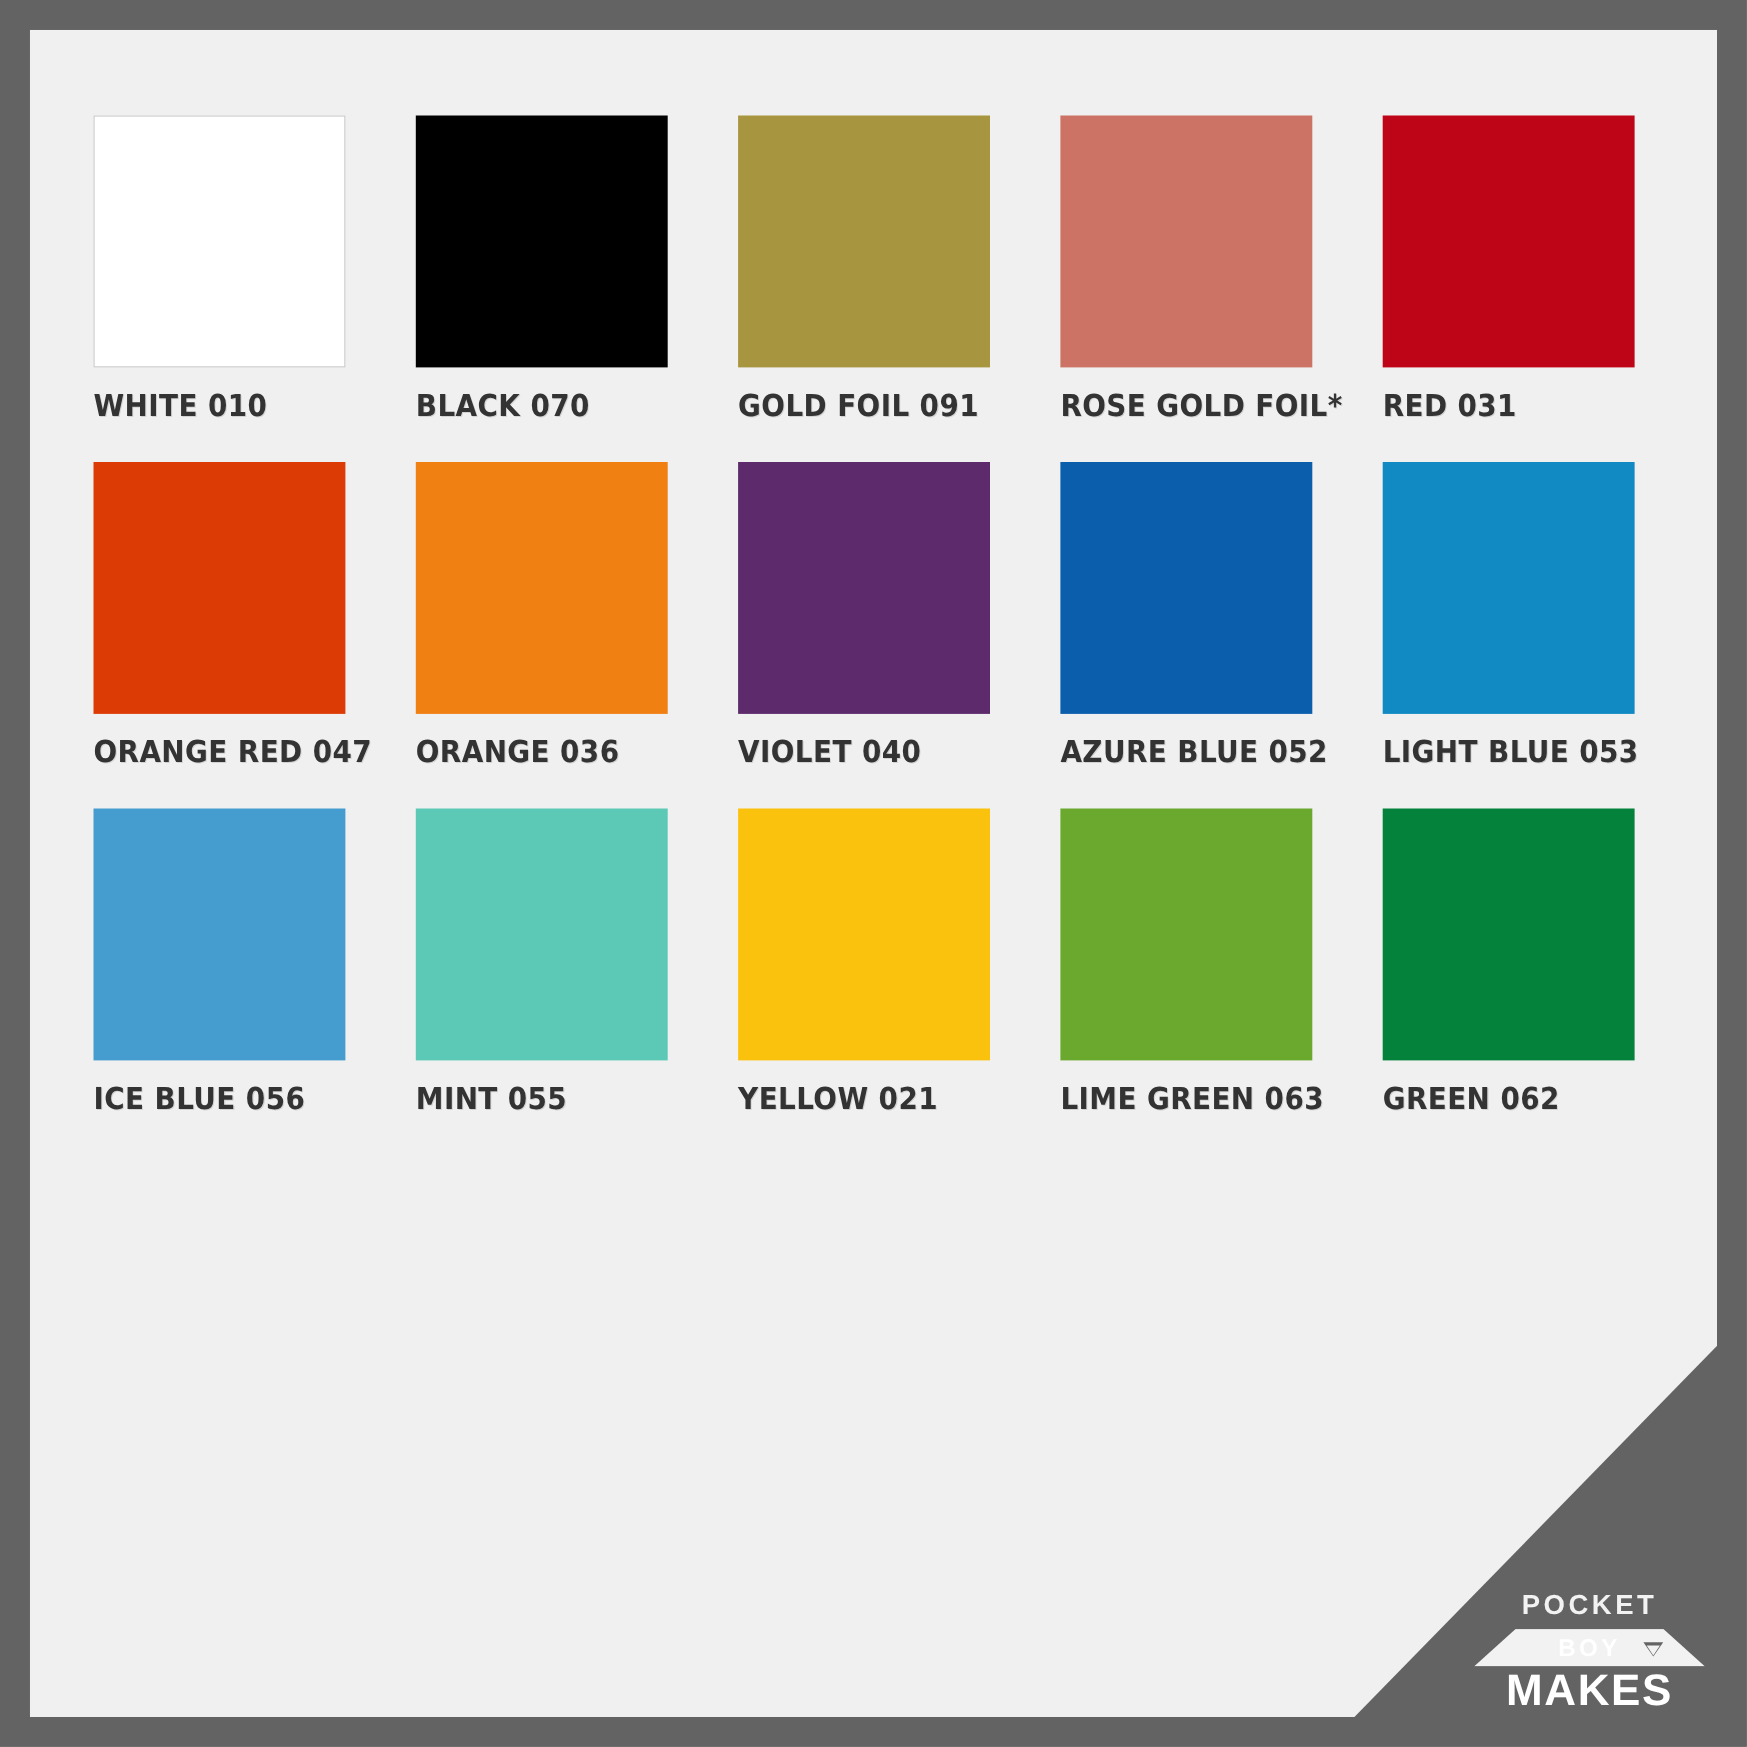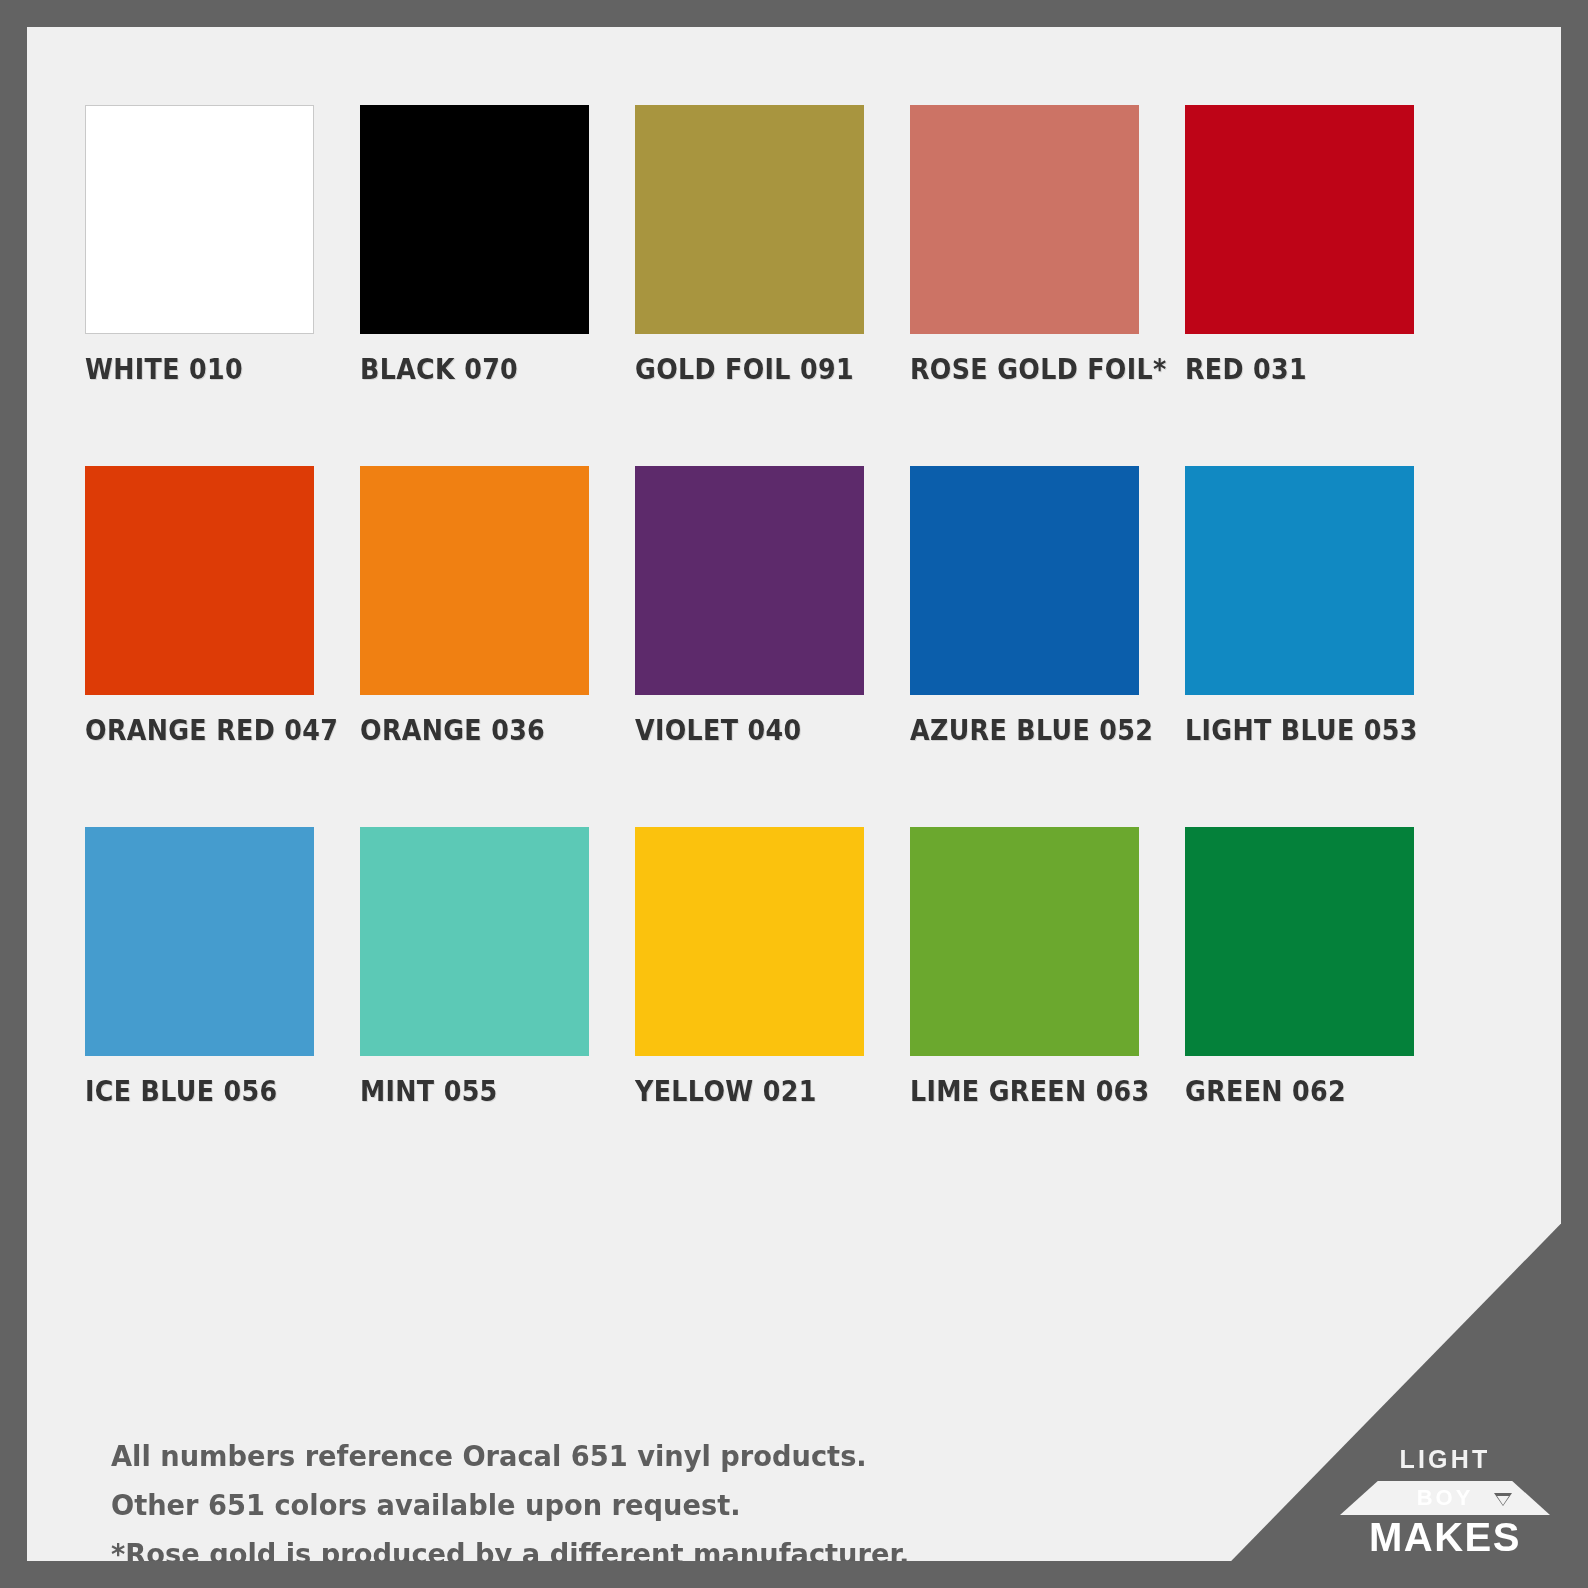--- a/index.html
+++ b/index.html
@@ -37,21 +37,20 @@
   
   #grid {
     position: absolute;
     left: 58px;
     top: 78px;
     width: 1425px;
     display: grid;
     grid-template-columns: repeat(5, 229px);
     column-gap: 64px;
     row-gap: 0;
-    gap: 46px;
   }
 
   .cell {
     width: 229px;
     margin-bottom: 35px;
   }
 
   .swatch {
     width: 229px;
     height: 229px;
@@ -251,30 +250,25 @@
         <div class="cell">
           <div class="swatch" style="background: rgb(107, 168, 46);"></div>
           <div class="cell-label">LIME GREEN 063</div>
         </div>
         <div class="cell">
           <div class="swatch" style="background: rgb(4, 129, 58);"></div>
           <div class="cell-label">GREEN 062</div>
         </div>
       </div>
 
-    <div id="notes">
-        <div class="note-line">All numbers reference Oracal 651 vinyl products.</div>
-        <div class="note-line">Other 651 colors available upon request.</div>
-        <div class="note-line">*Rose gold is produced by a different manufacturer.</div>
-      </div>
 
   </div>
 
   <div id="logo">
-    <div class="logo-top">LIGHT</div>
+    <div class="logo-top">POCKET</div>
     <div class="logo-mid-wrap">
       <div class="logo-trapezoid"></div>
       <div class="logo-mid-text">BOY</div>
       <div class="logo-tri"></div>
     </div>
     <div class="logo-bottom">MAKES</div>
   </div>
 
 </div>
 

